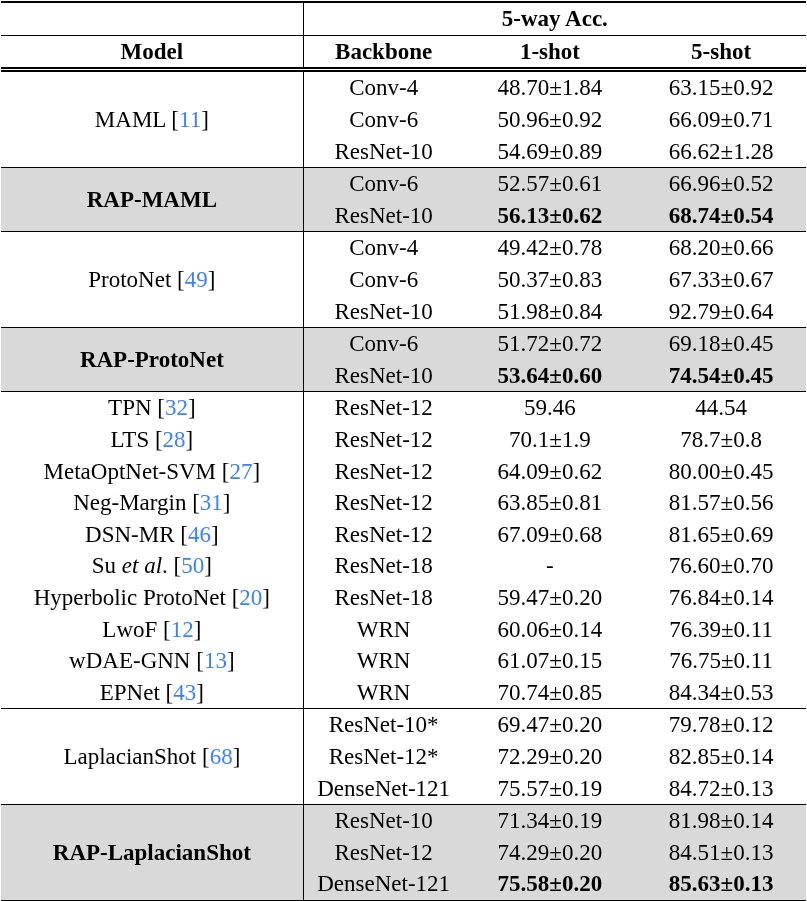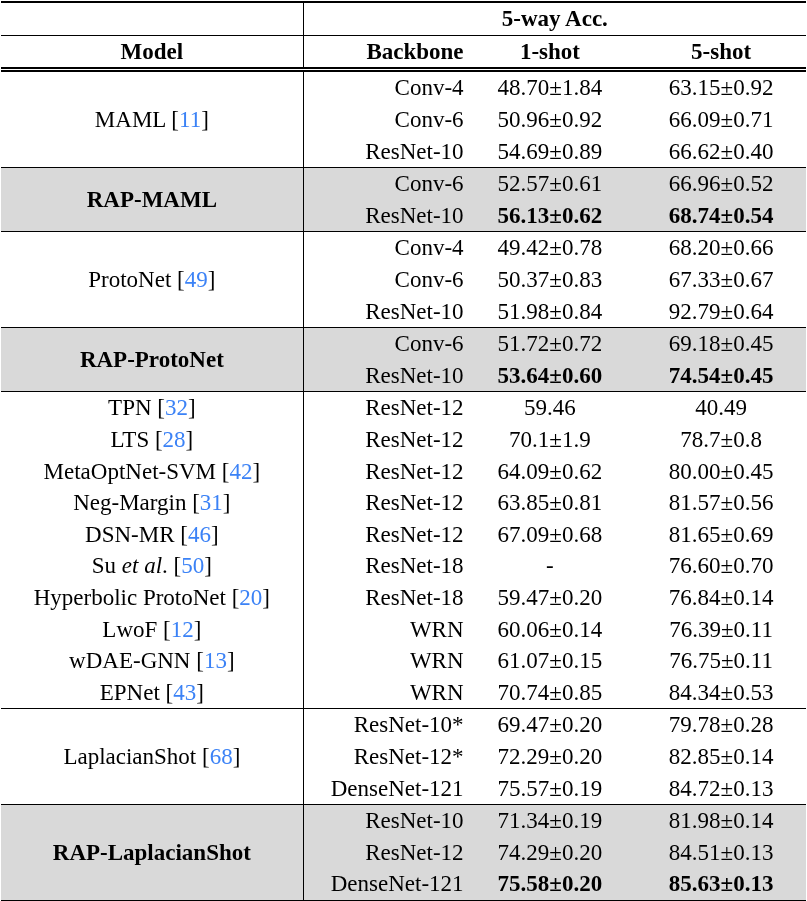--- a/index.html
+++ b/index.html
@@ -1,21 +1,21 @@
 <!DOCTYPE html>
 <html><head>
 <meta charset="utf-8">
 <style>
   html, body { margin:0; padding:0; background:#fff; }
   body { width:807px; height:901px; overflow:hidden; font-family:"Liberation Serif","DejaVu Serif",serif; color:#000; }
   table { border-collapse:collapse; position:absolute; left:1px; top:1px; width:805px; font-size:23px; }
   td, th { padding:0; text-align:center; height:31.6px; line-height:31px; white-space:nowrap; }
   th { font-weight:bold; }
   .c0 { width:302px; border-right:1.5px solid #000; }
-  .c1 { width:160px;text-align:right; }
+  .c1 { width:160px; }
   .c2 { width:173px;text-align:center; }
   .c3 { width:170px; }
   .toprule td, .toprule th { border-top:2px solid #000; }
   .midrule td, .midrule th { border-top:1.5px solid #000; }
   .hdr-last th { border-bottom:1.5px solid #000;margin-top:44px; }
   .dbl td { border-top:5px double #000; }
   .grp td { border-top:1.5px solid #000; }
   .shade td { background:#d9d9d9; }
   .b { font-weight:bold; }
   .ref { color:#3b82f6; }
@@ -45,21 +45,21 @@
         <td class="c3">63.15±0.92</td>
       </tr>
       <tr>
         <td class="c1">Conv-6</td>
         <td class="c2">50.96±0.92</td>
         <td class="c3">66.09±0.71</td>
       </tr>
       <tr>
         <td class="c1">ResNet-10</td>
         <td class="c2">54.69±0.89</td>
-        <td class="c3">66.62±0.40</td>
+        <td class="c3">66.62±1.28</td>
       </tr>
       <tr class="grp shade">
         <td class="c0 b" rowspan="2"><span>RAP-MAML</span></td>
         <td class="c1">Conv-6</td>
         <td class="c2">52.57±0.61</td>
         <td class="c3">66.96±0.52</td>
       </tr>
       <tr class="shade">
         <td class="c1">ResNet-10</td>
         <td class="c2 b">56.13±0.62</td>
@@ -89,30 +89,30 @@
       </tr>
       <tr class="shade">
         <td class="c1">ResNet-10</td>
         <td class="c2 b">53.64±0.60</td>
         <td class="c3 b">74.54±0.45</td>
       </tr>
       <tr class="grp">
         <td class="c0"><span>TPN</span> [<span class="ref">32</span>]</td>
         <td class="c1">ResNet-12</td>
         <td class="c2">59.46</td>
-        <td class="c3">40.49</td>
+        <td class="c3">44.54</td>
       </tr>
       <tr>
         <td class="c0"><span>LTS</span> [<span class="ref">28</span>]</td>
         <td class="c1">ResNet-12</td>
         <td class="c2">70.1±1.9</td>
         <td class="c3">78.7±0.8</td>
       </tr>
       <tr>
-        <td class="c0"><span>MetaOptNet-SVM</span> [<span class="ref">42</span>]</td>
+        <td class="c0"><span>MetaOptNet-SVM</span> [<span class="ref">27</span>]</td>
         <td class="c1">ResNet-12</td>
         <td class="c2">64.09±0.62</td>
         <td class="c3">80.00±0.45</td>
       </tr>
       <tr>
         <td class="c0"><span>Neg-Margin</span> [<span class="ref">31</span>]</td>
         <td class="c1">ResNet-12</td>
         <td class="c2">63.85±0.81</td>
         <td class="c3">81.57±0.56</td>
       </tr>
@@ -149,21 +149,21 @@
       <tr>
         <td class="c0"><span>EPNet</span> [<span class="ref">43</span>]</td>
         <td class="c1">WRN</td>
         <td class="c2">70.74±0.85</td>
         <td class="c3">84.34±0.53</td>
       </tr>
       <tr class="grp">
         <td class="c0" rowspan="3"><span>LaplacianShot</span> [<span class="ref">68</span>]</td>
         <td class="c1">ResNet-10*</td>
         <td class="c2">69.47±0.20</td>
-        <td class="c3">79.78±0.28</td>
+        <td class="c3">79.78±0.12</td>
       </tr>
       <tr>
         <td class="c1">ResNet-12*</td>
         <td class="c2">72.29±0.20</td>
         <td class="c3">82.85±0.14</td>
       </tr>
       <tr>
         <td class="c1">DenseNet-121</td>
         <td class="c2">75.57±0.19</td>
         <td class="c3">84.72±0.13</td>

